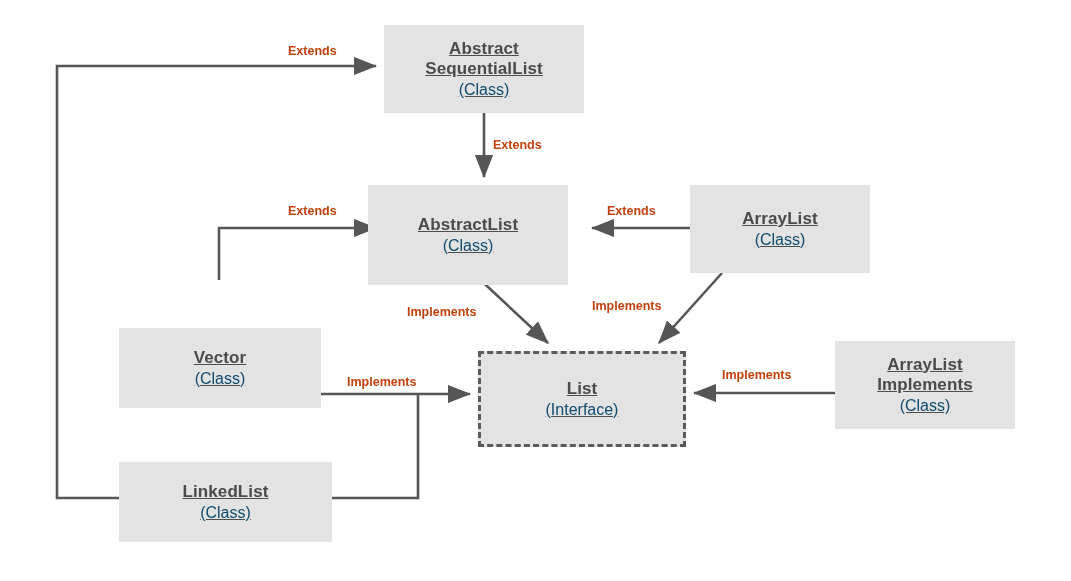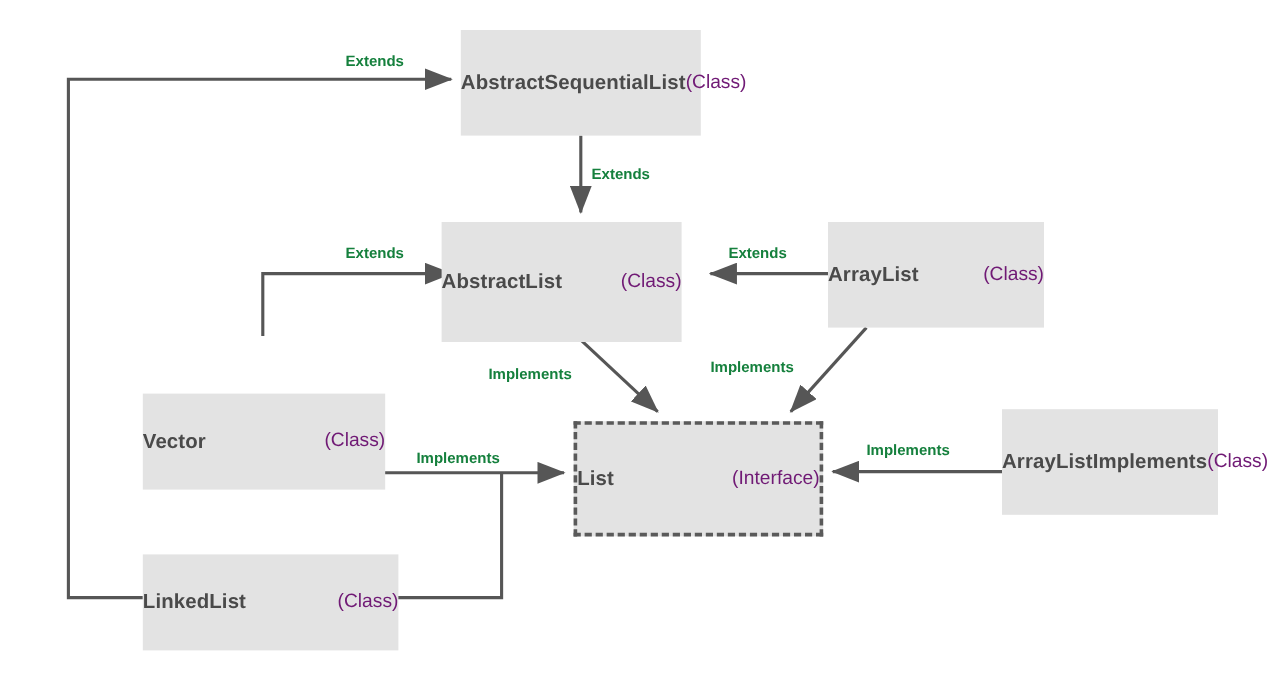--- a/index.html
+++ b/index.html
@@ -23,47 +23,48 @@
     top: 0;
     width: 1071px;
     height: 581px;
     pointer-events: none;
   }
   .node {
     position: absolute;
     box-sizing: border-box;
     background: #e3e3e3;
     display: flex;
-    flex-direction: row;
+    flex-direction: column;
     align-items: center;
-    justify-content: space-between;
+    justify-content: center;
     text-align: center;
     color: #4d4d4d;
     line-height: 1.22;
+    text-decoration: underline;
   }
   .node.iface {
     border: 3px dashed #5a5a5a;
     background: #e3e3e3;
   }
   .node .title {
     font-weight: bold;
     font-size: 17px;
     color: #4a4a4a;
     letter-spacing: 0.1px;
   }
   .node .subtitle {
     font-size: 16px;
     font-weight: normal;
-    color: #701a75;
+    color: #0c4a6e;
   }
   .edge-label {
     position: absolute;
     font-size: 12.5px;
     font-weight: bold;
-    color: #15803d;
+    color: #c2410c;
     white-space: nowrap;
     background: transparent;
   }
 </style>
 </head>
 <body>
 
 <div id="canvas">
 
   <svg class="edges" viewBox="0 0 1071 581" xmlns="http://www.w3.org/2000/svg">

